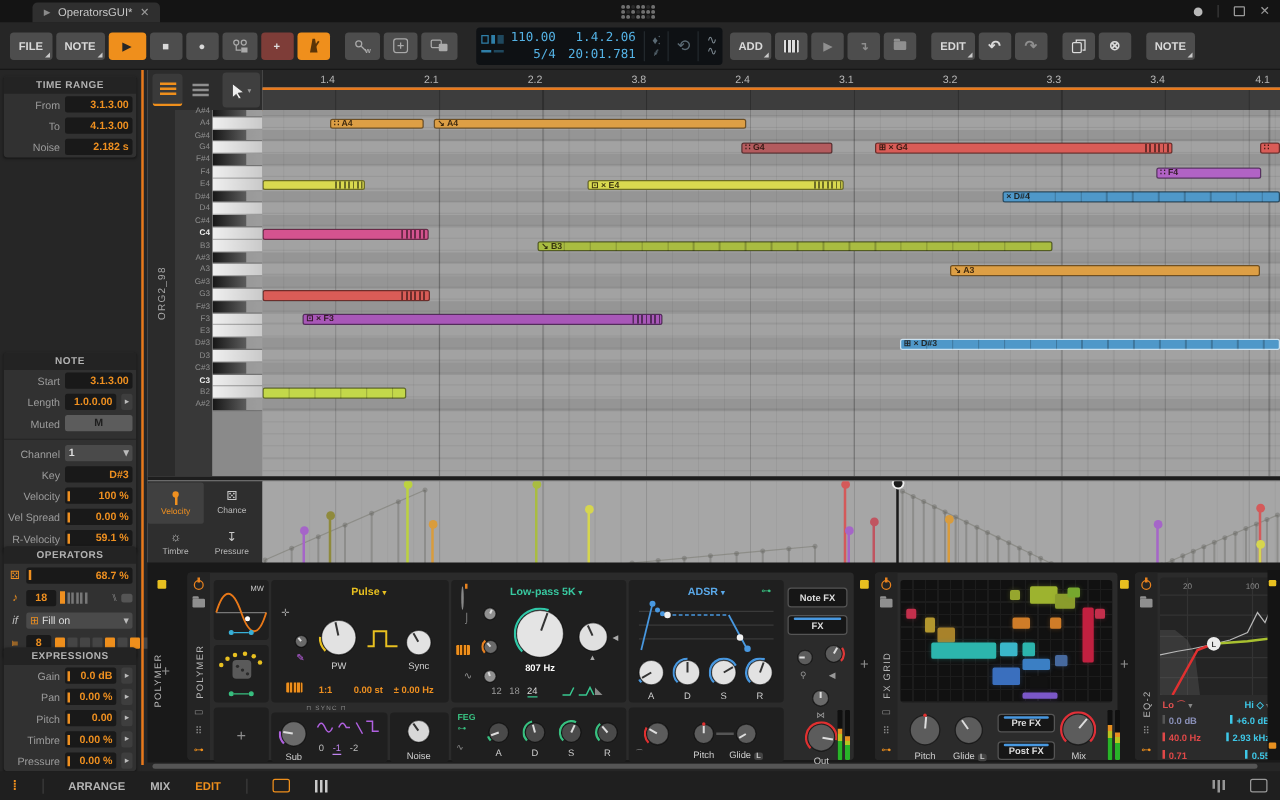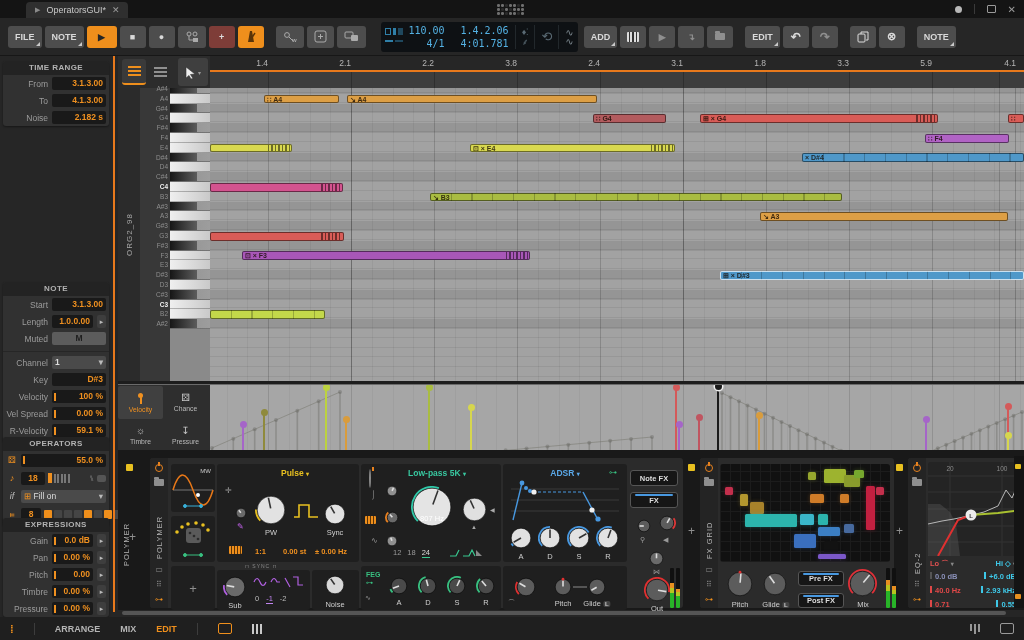--- a/index.html
+++ b/index.html
@@ -245,23 +245,23 @@
             <i style="width:7px;height:7px;border:1.5px solid #2f7fa8;background:none;box-sizing:border-box"></i>
             <i style="width:3px;height:7px"></i>
             <i style="width:5px;height:7px;opacity:.5"></i>
           </span>
         <span class="r1">
             <i style="width:8px;height:2px;margin-top:2px"></i>
             <i style="width:8px;height:2px;margin-top:2px;opacity:.5"></i>
           </span>
       </div>
       <div class="tp-num"><span>110.00</span>
-<span>4/1</span></div>
+<span>5/4</span></div>
       <div class="tp-num" style="min-width:58px"><span>1.4.2.06</span>
-<span>4:01.781</span></div>
+<span>20:01.781</span></div>
       <div class="tp-div"></div>
       <div class="tp-cell">
           <span>♦⁚</span>
           <span>⸙</span>
         </div>
       <div class="tp-div"></div>
       <div class="tp-cell" style="font-size:13px">⟲</div>
       <div class="tp-div"></div>
       <div class="curves">
           <span>∿</span>
@@ -344,21 +344,21 @@
         </div>
       <div class="prow" style="padding-bottom:3px">
           <span class="lab">R-Velocity</span>
           <span class="val tick">59.1 %</span>
         </div>
     </div>
     <div class="sect" style="top:381px">
       <h3>OPERATORS</h3>
       <div class="oprow">
           <span class="opic">⚄</span>
-          <span class="val tick">55.0 %</span>
+          <span class="val tick">68.7 %</span>
         </div>
       <div class="oprow">
           <span class="opic">♪</span>
         <span class="val" style="flex:0 0 18px;text-align:center">18</span>
         <span style="flex:1;display:flex;gap:1.5px;align-items:center">
           <i style="width:4px;height:10px;background:#ef9020"></i>
             <i style="width:2px;height:9px;background:#777"></i>
             <i style="width:2px;height:9px;background:#777"></i>
             <i style="width:2px;height:9px;background:#777"></i>
             <i style="width:2px;height:9px;background:#777"></i>
@@ -438,23 +438,23 @@
           <small>▾</small>
         </div>
     </div>
     <div class="abs" id="ruler">
         <span style="left: 58px;">1.4</span>
         <span style="left: 141px;">2.1</span>
         <span style="left: 224px;">2.2</span>
         <span style="left: 307px;">3.8</span>
         <span style="left: 390px;">2.4</span>
         <span style="left: 473px;">3.1</span>
-        <span style="left: 556px;">1.8</span>
+        <span style="left: 556px;">3.2</span>
         <span style="left: 639px;">3.3</span>
-        <span style="left: 722px;">5.9</span>
+        <span style="left: 722px;">3.4</span>
         <span style="left: 806px;">4.1</span>
       </div>
     <div class="abs" id="clipline"></div>
     <div class="abs" id="subruler"></div>
     <div class="abs" id="trackstrip">
         <span>ORG2_98</span>
       </div>
     <div class="abs" id="keygutter">
         <span class="klab" style="top: -4px;">A#4</span>
         <span class="klab" style="top: 5.8px;">A4</span>
@@ -920,21 +920,21 @@
         <span class="abs" style="left:10px;top:72px;color:#999;font-size:8px">∿</span>
         <i class="knob abs" style="left:24px;top:70px"><svg width="14" height="14" viewBox="0 0 14 14">
               <circle cx="7" cy="7" r="4.8" fill="#909090" stroke="rgba(0,0,0,.55)"></circle>
               <line x1="6.9315959713348665" y1="6.812061475842818" x2="5.802929498360159" y2="3.7110758272493207" stroke="#ddd" stroke-width="1.6"></line>
             </svg></i>
         <i class="knob abs" style="left:50px;top:22px"><svg width="42" height="42" viewBox="0 0 42 42">
               <circle cx="21" cy="21" r="18.8" fill="#e4e4e4" stroke="rgba(0,0,0,.55)"></circle>
               <path d="M 6.787153698150391 35.21284630184961 A 20.1 20.1 0 0 1 27.874604880845943 2.112178322203242" stroke="#30c8a8" stroke-width="1.8" fill="none"></path>
               <line x1="21.889252372646737" y1="18.55679918595664" x2="26.985352508199206" y2="4.555379136246604" stroke="#333" stroke-width="1.6"></line>
             </svg></i>
-        <span class="klabel" style="left:71px;top:50px;color:#fff;font-weight:normal">807 Hz</span>
+        <span class="klabel" style="left:71px;top:66px;color:#fff;font-weight:bold">807 Hz</span>
         <i class="knob abs" style="left:100px;top:32px"><svg width="27" height="27" viewBox="0 0 27 27">
               <circle cx="13.5" cy="13.5" r="11.3" fill="#e0e0e0" stroke="rgba(0,0,0,.55)"></circle>
               <line x1="13.03511991208523" y1="12.503061434259685" x2="9.273817382593005" y2="4.4369221296334995" stroke="#333" stroke-width="1.6"></line>
             </svg></i>
         <span class="abs" style="left:129px;top:42px;color:#aaa;font-size:6px">◀</span>
         <span class="abs" style="left:110px;top:60px;color:#aaa;font-size:6px">▲</span>
         <span class="slopes" style="left:32px;top:84px">
             <span>12</span>
             <span>18</span>
             <b>24</b>

